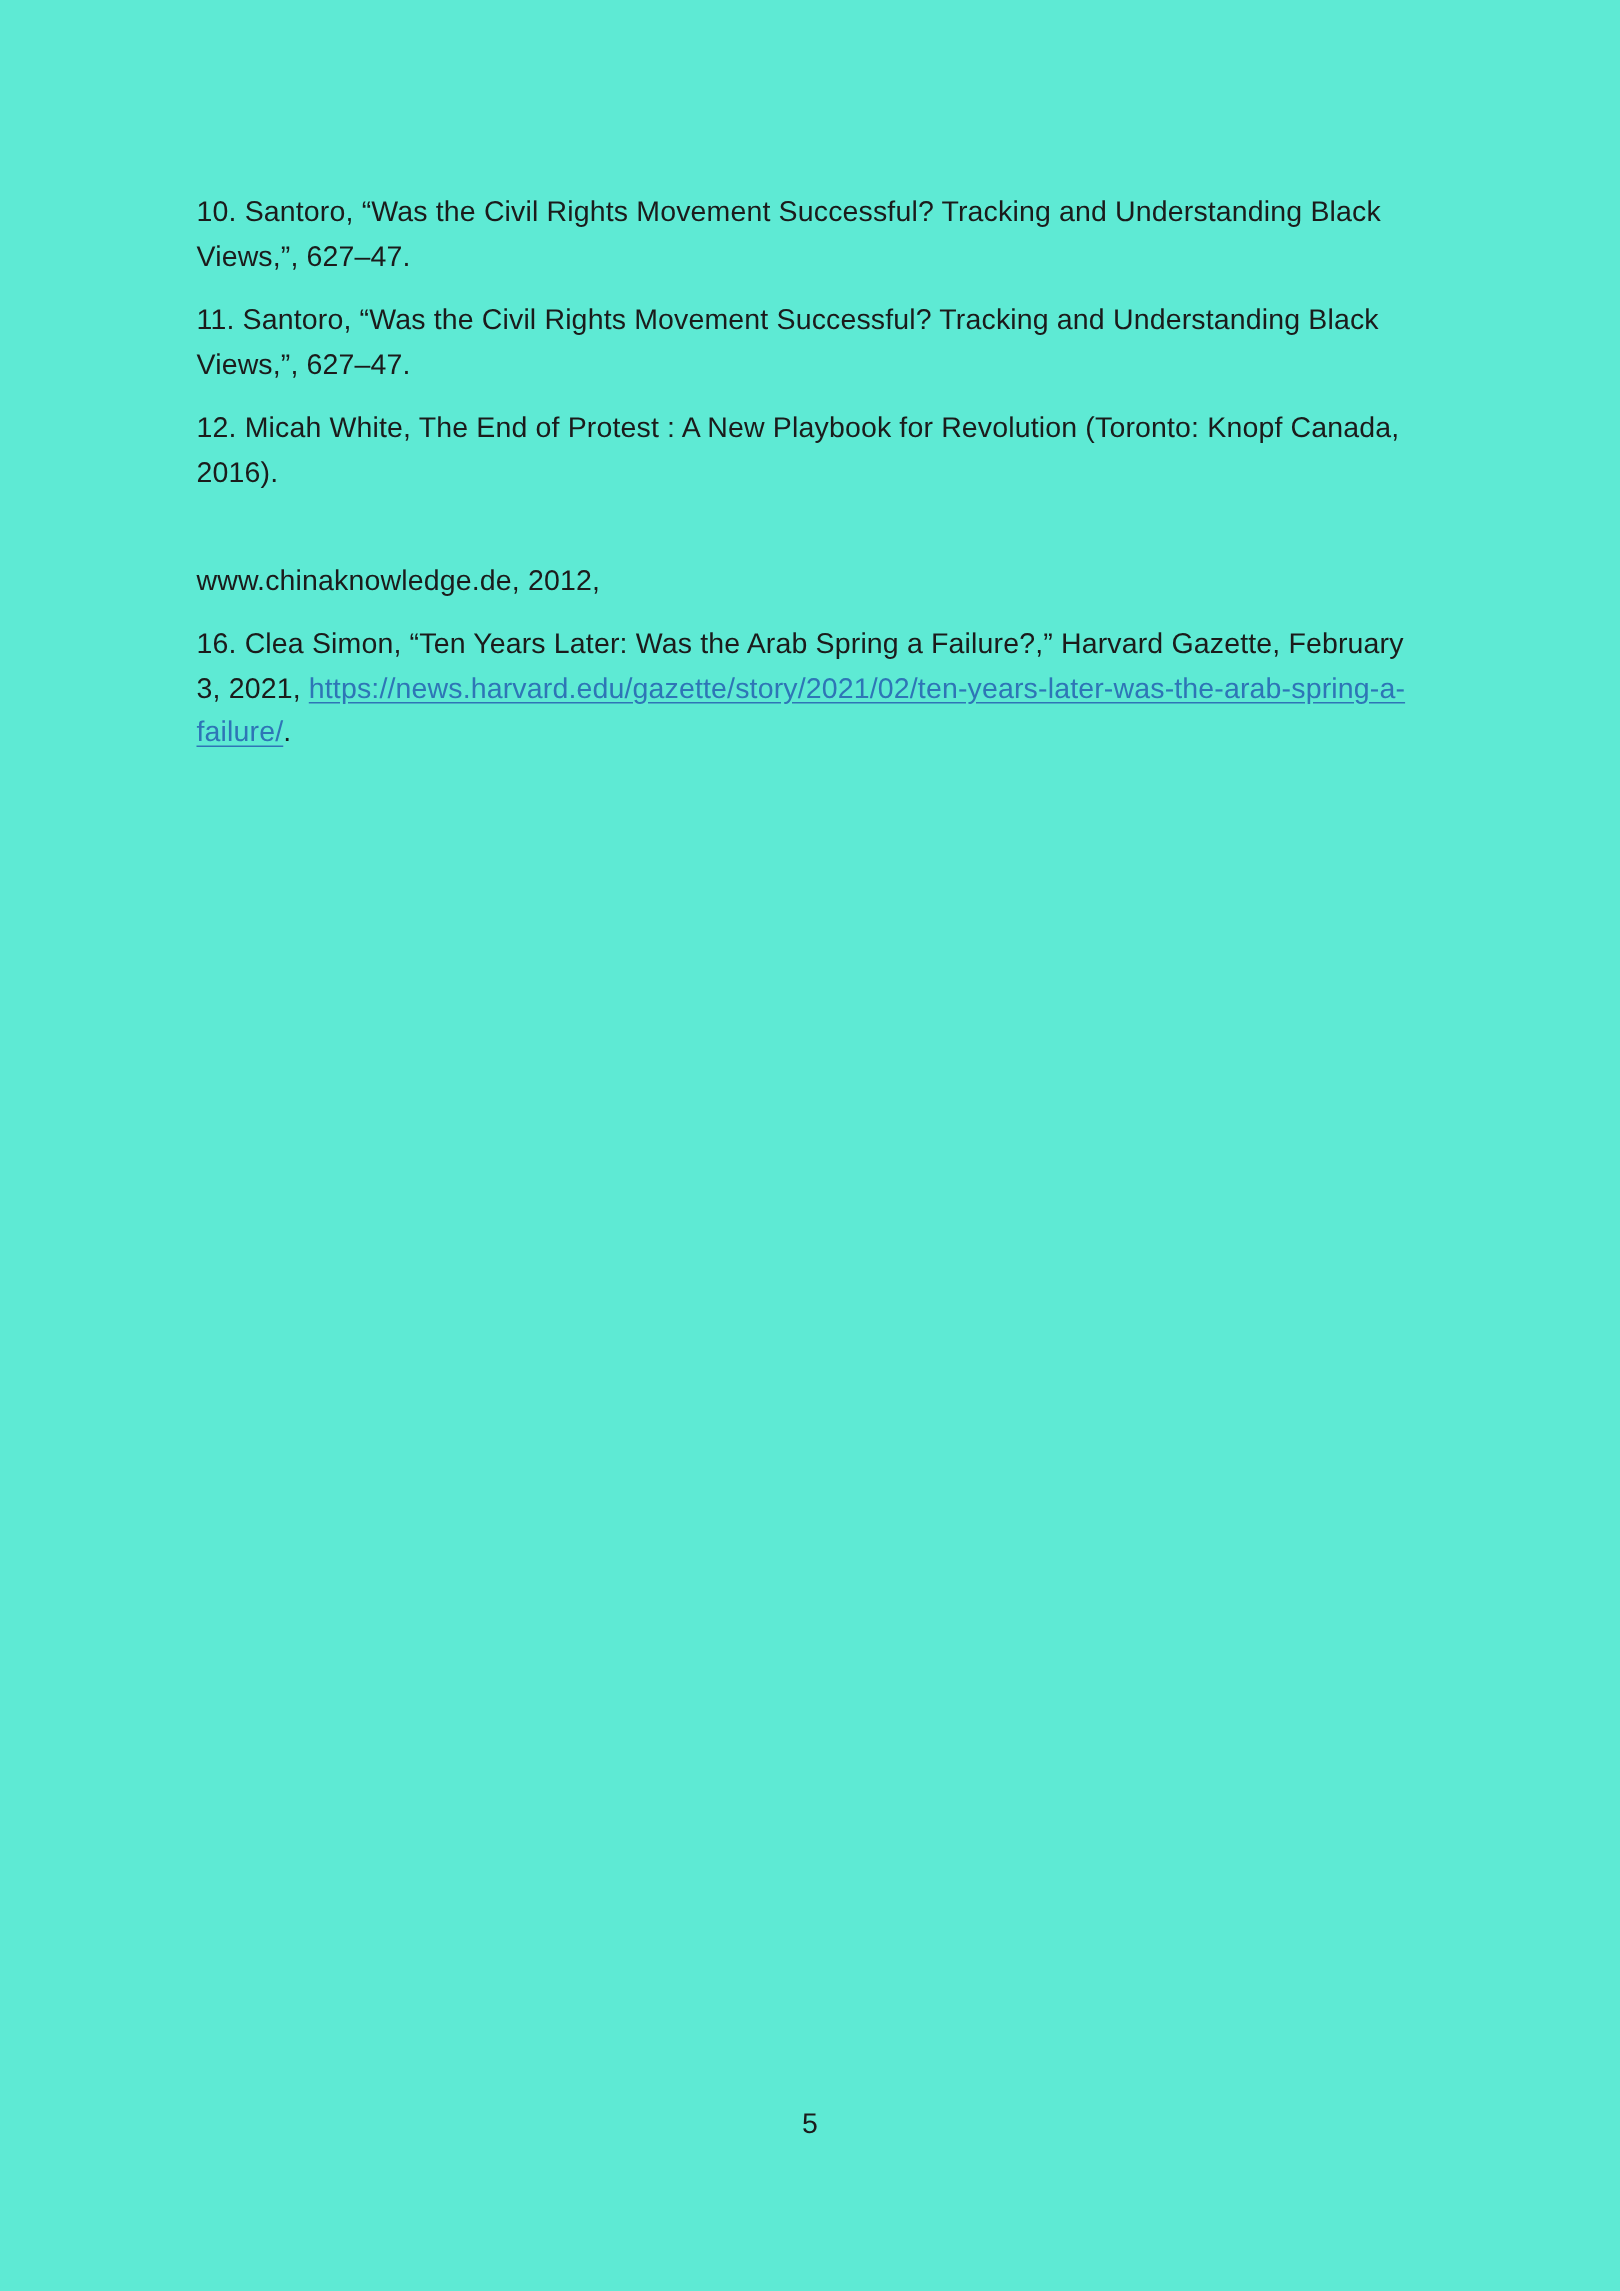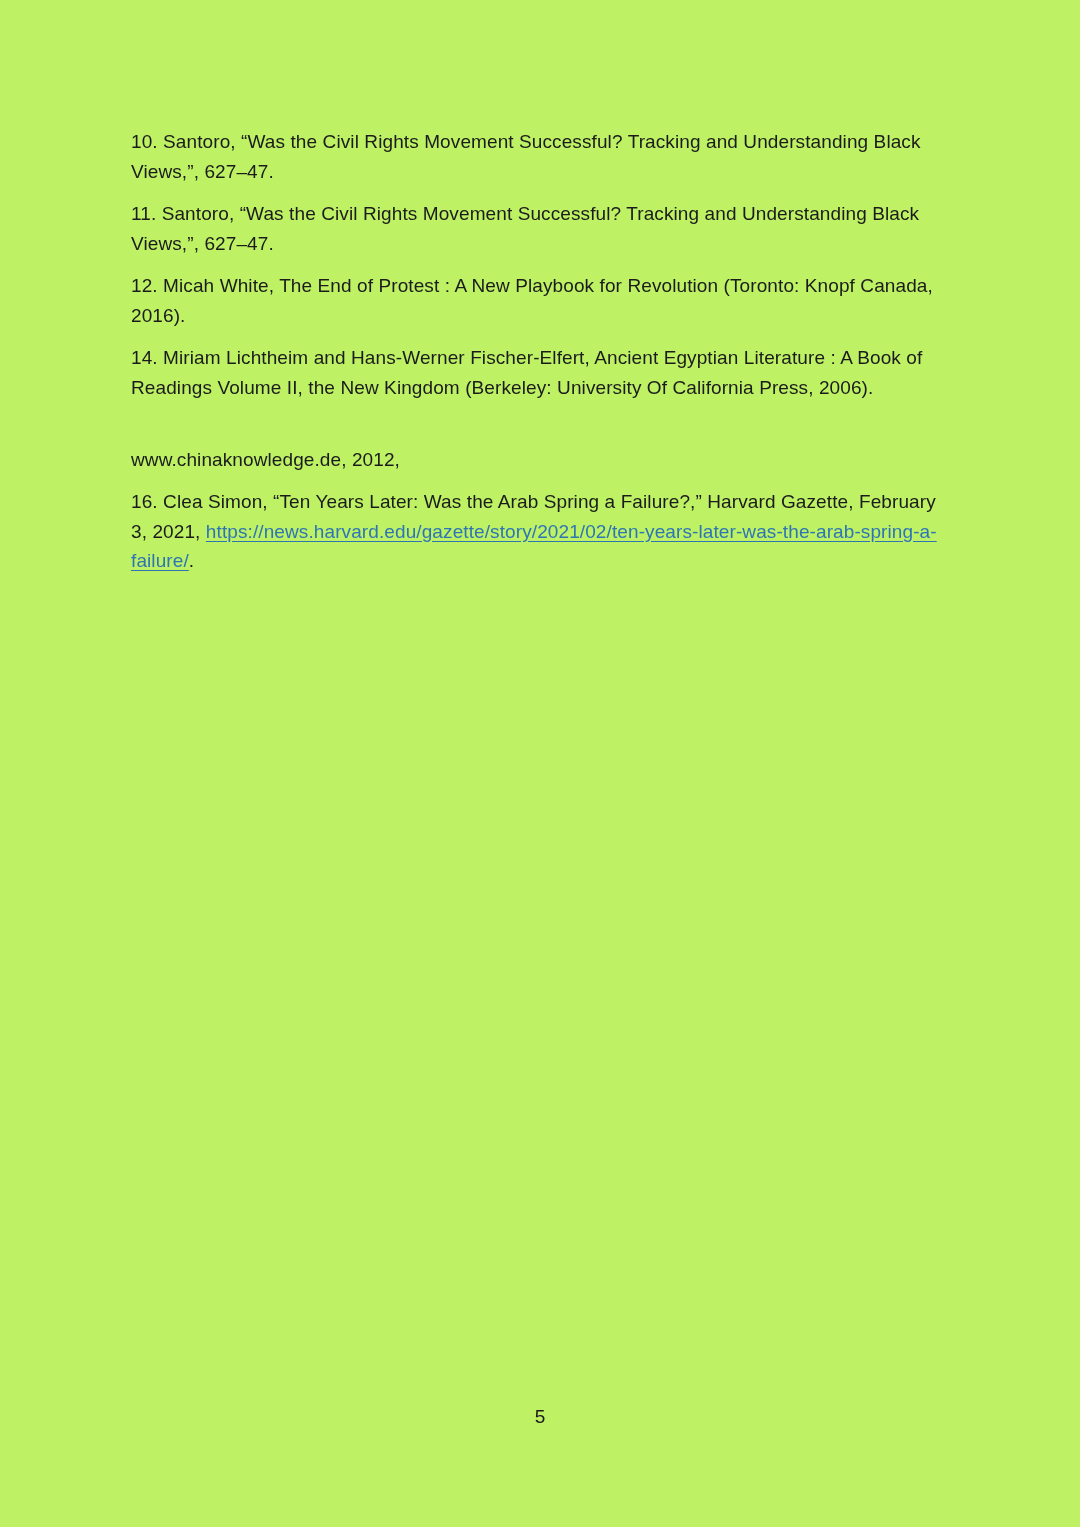--- a/index.html
+++ b/index.html
@@ -4,21 +4,21 @@
 <style>
   html, body {
     margin: 0;
     padding: 0;
     background: #ffffff;
   }
   .page {
     position: relative;
     width: 1080px;
     height: 1527px;
-    background: #bef264;
+    background: #5eead4;
     font-family: "Liberation Sans", sans-serif;
     color: #1b1b1b;
     overflow: hidden;
   }
   .content {
     position: absolute;
     top: 127px;
     left: 131px;
     width: 818px;
   }
@@ -52,21 +52,20 @@
 <div class="page">
   <div class="content">
 
     <p class="note"><span>10. Santoro, “Was the Civil Rights Movement Successful? Tracking and Understanding Black Views,”, 627–47.</span></p>
 
     <p class="note"><span>11. Santoro, “Was the Civil Rights Movement Successful? Tracking and Understanding Black Views,”, 627–47.</span></p>
 
     <p class="note"><span>12. Micah White, The End of Protest : A New Playbook for Revolution (Toronto: Knopf Canada, 2016).</span></p>
 
 
-    <p class="note"><span>14. Miriam Lichtheim and Hans-Werner Fischer-Elfert, Ancient Egyptian Literature : A Book of Readings Volume II, the New Kingdom (Berkeley: University Of California Press, 2006).</span></p>
 
     <p class="note"><br><span>www.chinaknowledge.de, 2012,</span><br></p>
 
     <p class="note"><span>16. Clea Simon, “Ten Years Later: Was the Arab Spring a Failure?,” Harvard Gazette, February 3, 2021, </span><a class="link" href="#">https://news.harvard.edu/gazette/story/2021/02/ten-years-later-was-the-arab-spring-a-failure/</a><span>.</span></p>
 
 
   </div>
 
   <div class="page-number">5</div>
 </div>

